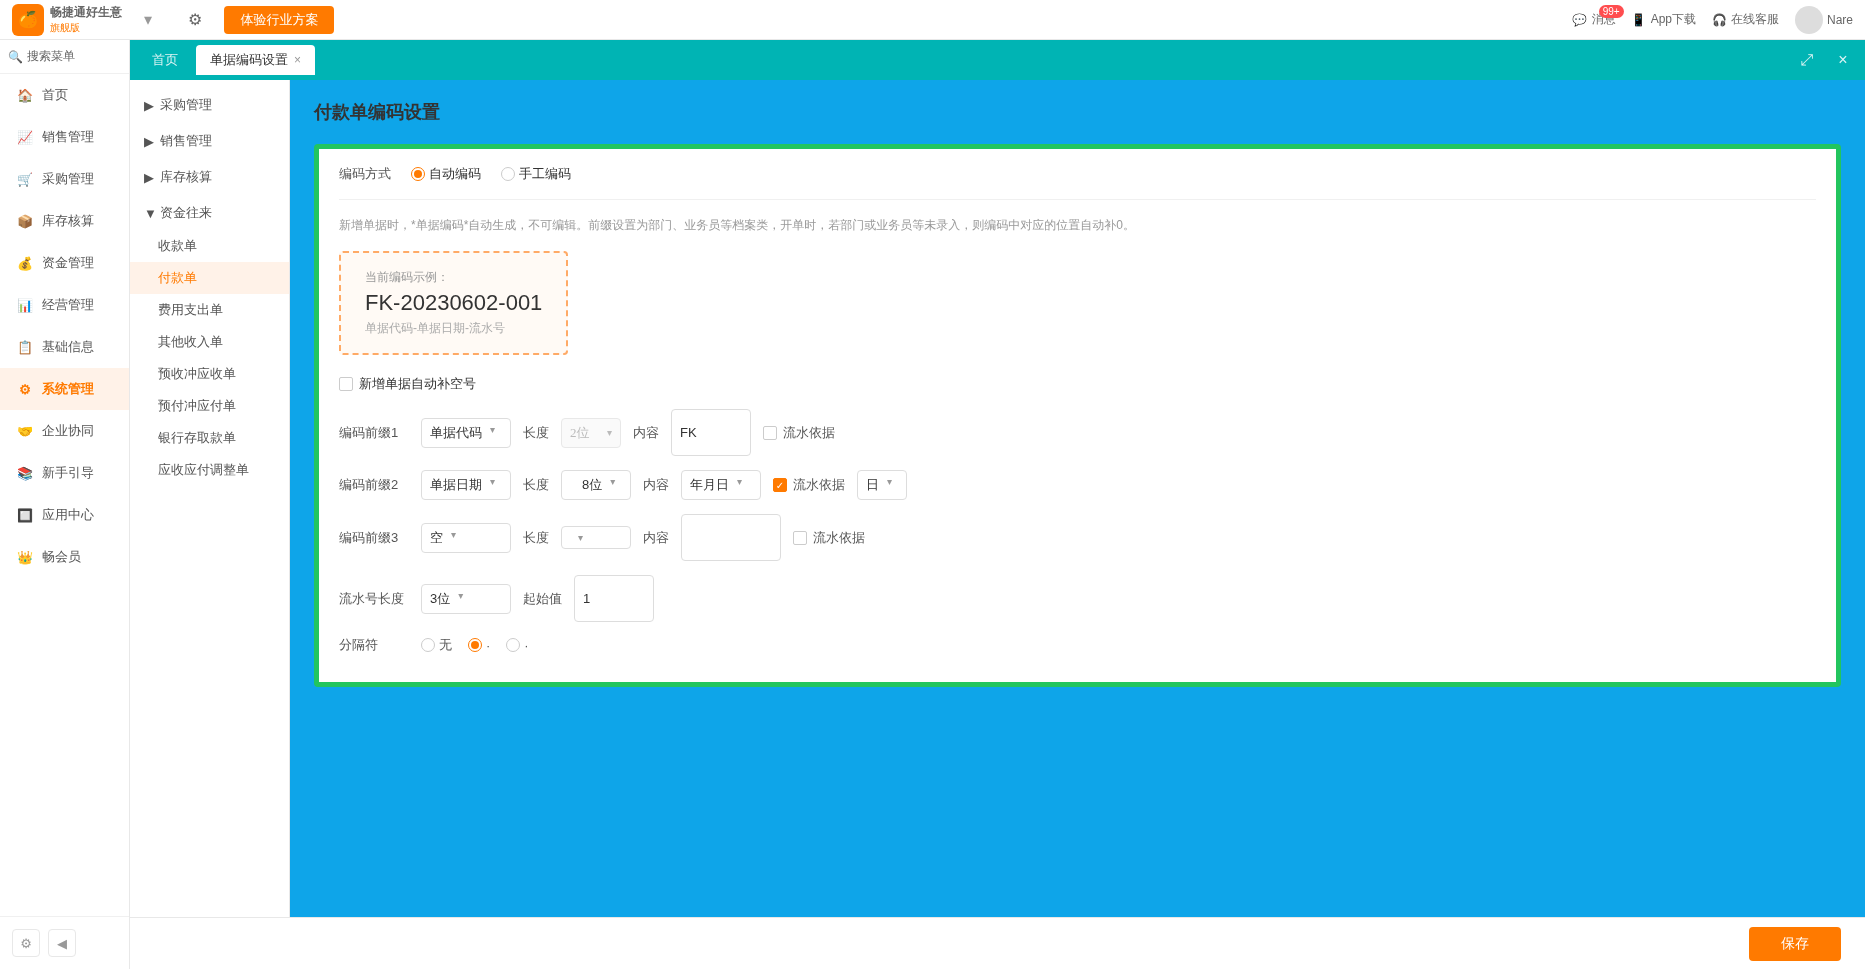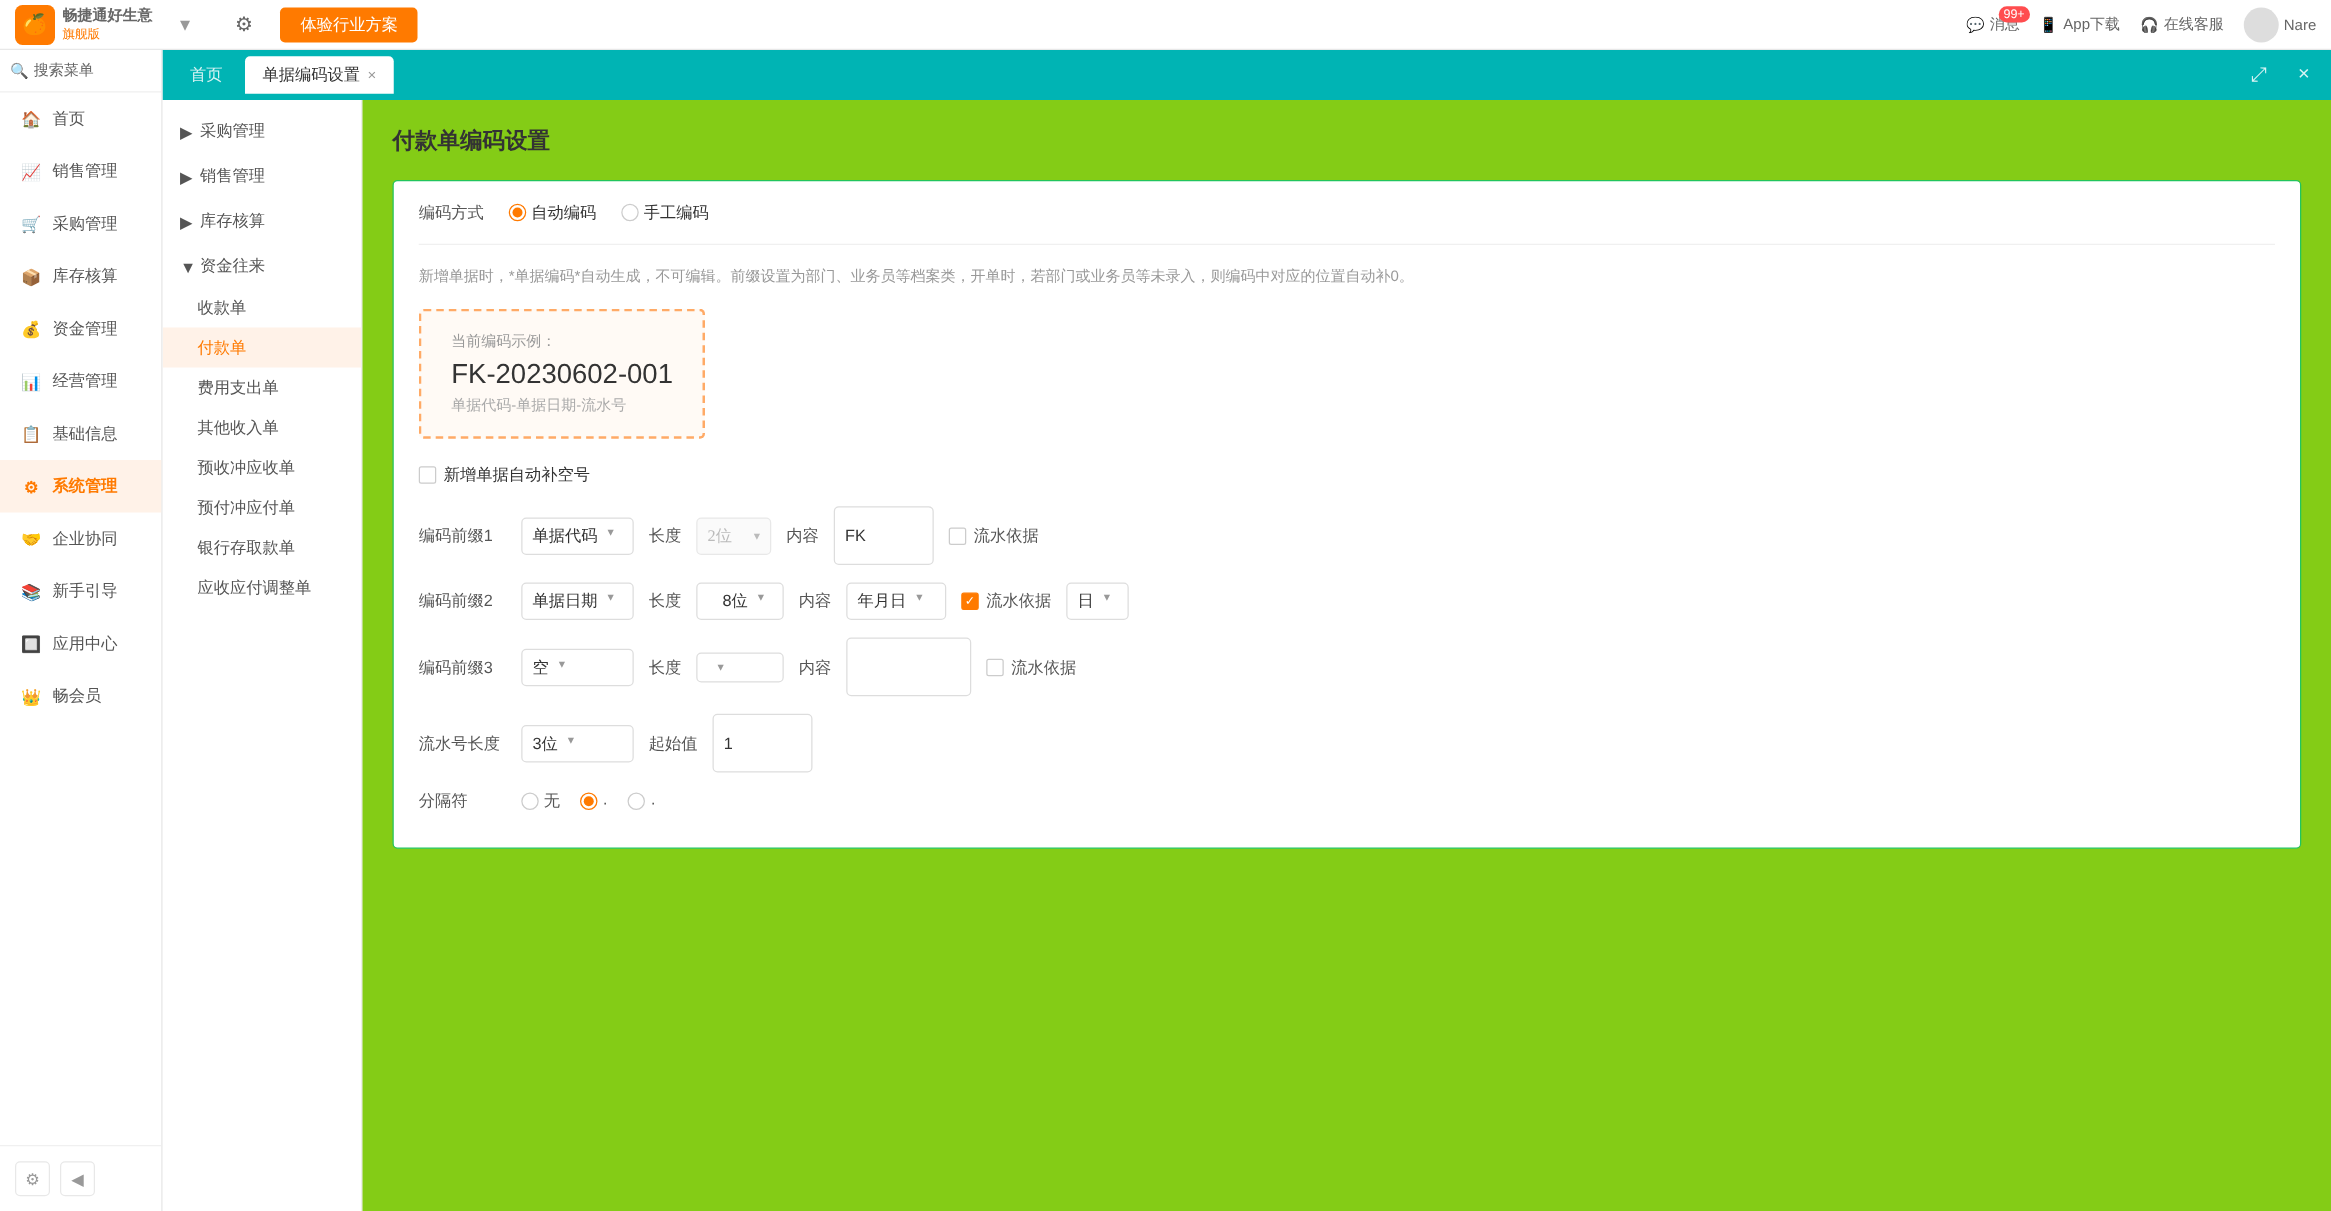--- a/index.html
+++ b/index.html
@@ -42,25 +42,25 @@
     
     .content-wrapper { display: flex; flex: 1; overflow: hidden; }
     .sub-nav { width: 160px; background: #fff; border-right: 1px solid #e8e8e8; padding: 8px 0; overflow-y: auto; flex-shrink: 0; }
     .sub-nav-group { margin-bottom: 2px; }
     .sub-nav-group-title { padding: 8px 14px; color: #555; font-size: 13px; cursor: pointer; display: flex; align-items: center; gap: 4px; }
     .sub-nav-item { padding: 7px 14px 7px 28px; color: #555; font-size: 13px; cursor: pointer; display: block; }
     .sub-nav-item.active { color: #ff7a00; background: #fff2e8; font-weight: 500; }
     .chevron { display: inline-block; width: 12px; }
 
     
-    .main-content { flex: 1; padding: 20px 24px; overflow-y: auto; background: #84cc16; }
+    .main-content { flex: 1; padding: 20px 24px; overflow-y: auto; background: #0ea5e9; }
     .page-title { font-size: 18px; font-weight: bold; color: #333; margin-bottom: 20px; }
 
     
-    .form-card { background: #fff; border-radius: 4px; padding: 16px 20px; margin-bottom: 16px; border: 1px solid #22c55e; }
+    .form-card { background: #fff; border-radius: 4px; padding: 16px 20px; margin-bottom: 16px; border: 5px solid #22c55e; }
 
     .coding-method { display: flex; align-items: center; gap: 20px; margin-bottom: 16px; padding-bottom: 16px; border-bottom: 1px solid #f0f0f0; }
     .radio-option { display: flex; align-items: center; gap: 4px; cursor: pointer; }
     .radio-circle { width: 14px; height: 14px; border-radius: 50%; border: 1px solid #ccc; display: inline-flex; align-items: center; justify-content: center; }
     .radio-circle.checked { border-color: #ff7a00; }
     .radio-inner { width: 8px; height: 8px; border-radius: 50%; background: #ff7a00; }
 
     .info-text { font-size: 12px; color: #999; margin-bottom: 16px; line-height: 1.6; }
 
     
@@ -380,14 +380,17 @@
               <label class="sep-option">
                 <span class="radio-circle"></span>
                 <span>·</span>
               </label>
             </div>
           </div>
         </div>
       </div>
     </div>
 
+    <div class="bottom-bar">
+      <button class="save-btn">保存</button>
+    </div>
   </div>
 </div>
 
 </body></html>

